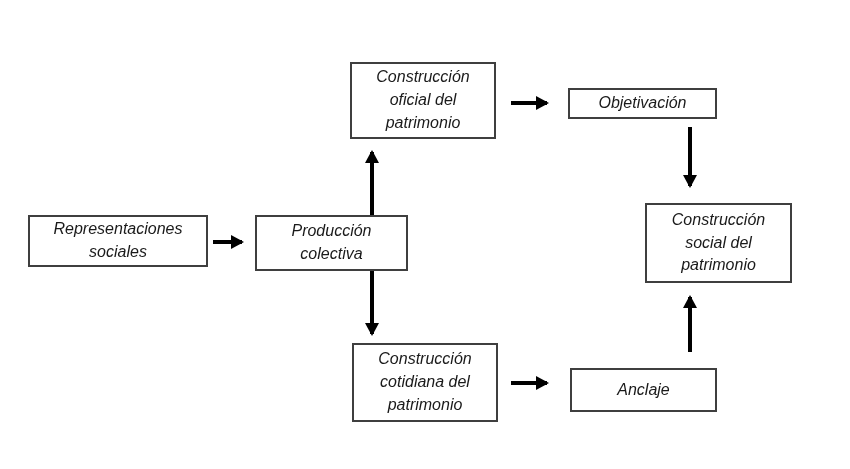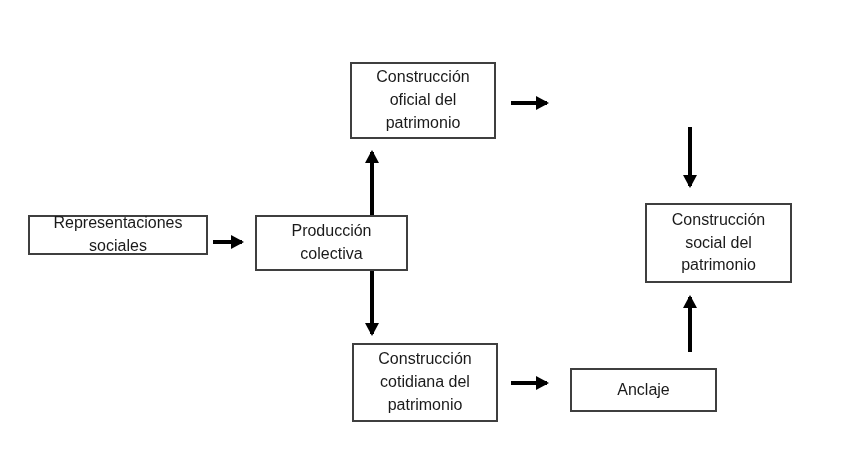--- a/index.html
+++ b/index.html
@@ -31,20 +31,21 @@
   }
   .node {
     position: absolute;
     box-sizing: border-box;
     background: var(--box-fill, #ffffff);
     border: 2px solid var(--box-border, #3f3f3f);
     display: flex;
     align-items: center;
     justify-content: center;
     text-align: center;
+    font-style: italic;
   }
   .node .label {
     white-space: pre-line;
     font-size: 16px;
     line-height: 1.42;
     color: var(--text, #1a1a1a);
   }
 </style>
 </head>
 <body>
@@ -59,36 +60,39 @@
     </defs>
     <line x1="213" y1="242" x2="242" y2="242" marker-end="url(#arrowhead)"></line>
     <line x1="372" y1="216" x2="372" y2="152" marker-end="url(#arrowhead)"></line>
     <line x1="372" y1="271" x2="372" y2="334" marker-end="url(#arrowhead)"></line>
     <line x1="511" y1="103" x2="547" y2="103" marker-end="url(#arrowhead)"></line>
     <line x1="690" y1="127" x2="690" y2="186" marker-end="url(#arrowhead)"></line>
     <line x1="511" y1="383" x2="547" y2="383" marker-end="url(#arrowhead)"></line>
     <line x1="690" y1="352" x2="690" y2="297" marker-end="url(#arrowhead)"></line>
   </svg>
 
-  <div class="node" style="left:28px; top:215px; width:180px; height:40px;">
+  <div class="node" style="left:28px; top:215px; width:180px; height:52px;">
     <span class="label">Representaciones
 sociales</span>
   </div>
 
   <div class="node" style="left:255px; top:215px; width:153px; height:56px;">
     <span class="label">Producción
 colectiva</span>
   </div>
 
   <div class="node" style="left:350px; top:62px; width:146px; height:77px;">
     <span class="label">Construcción
 oficial del
 patrimonio</span>
   </div>
 
+  <div class="node" style="left:568px; top:88px; width:149px; height:31px;">
+    <span class="label">Objetivación</span>
+  </div>
 
   <div class="node" style="left:645px; top:203px; width:147px; height:80px;">
     <span class="label">Construcción
 social del
 patrimonio</span>
   </div>
 
   <div class="node" style="left:352px; top:343px; width:146px; height:79px;">
     <span class="label">Construcción
 cotidiana del

